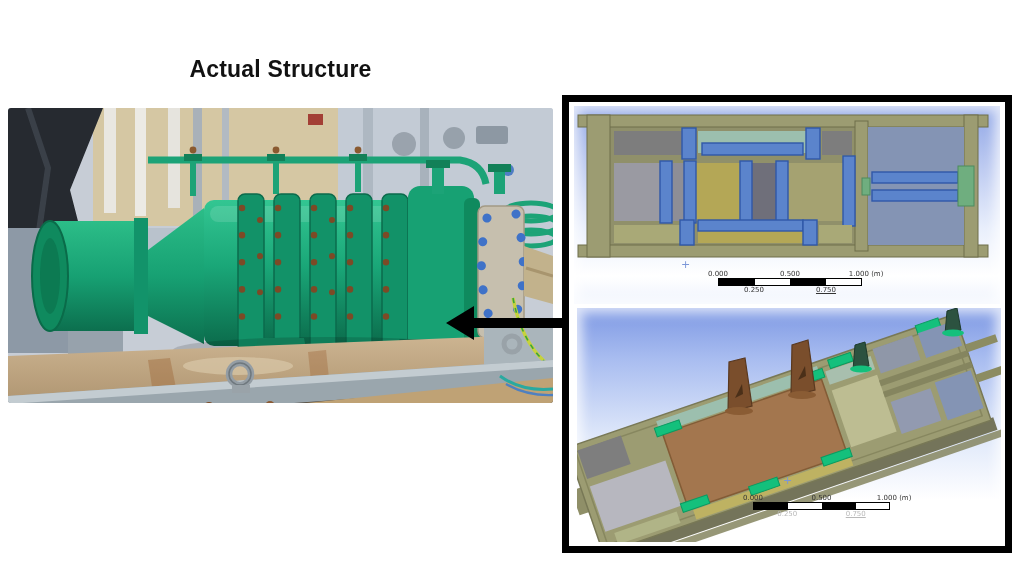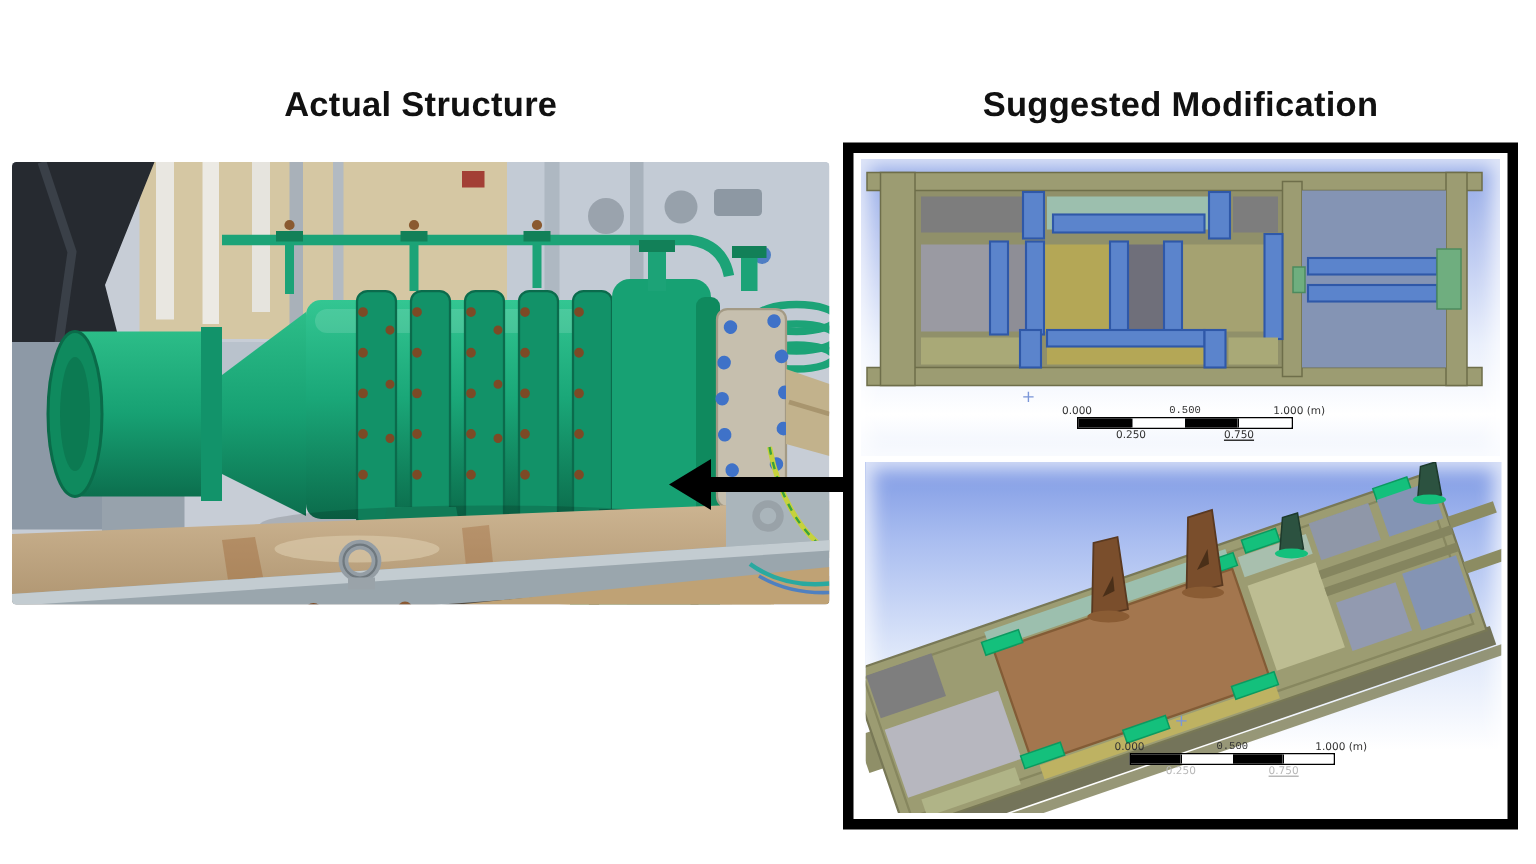--- a/index.html
+++ b/index.html
@@ -27,35 +27,34 @@
     background:linear-gradient(180deg,#7e99e4 0%,#a9bdf0 22%,#dfe8fa 55%,#ffffff 82%,#ffffff 100%);}
   .cad-view svg{position:absolute;left:0;top:0;}
 
   .crosshair{position:absolute;font-size:11px;line-height:10px;color:#7b96d8;font-family:"DejaVu Sans",sans-serif;}
 
   
   .scalebar{position:absolute;text-align:right;}
   .sb-row{position:relative;height:8px;font-size:7px;line-height:8px;color:#333;
     font-family:"DejaVu Sans",sans-serif;}
   .sb-lbl{position:absolute;transform:translateX(-50%);white-space:nowrap;}
-  .sb-l0{left:0;} .sb-l1{left:50%;font-family:Liberation Mono, monospace;} .sb-l2{left:100%;transform:translateX(-38%);}
+  .sb-l0{left:0;} .sb-l1{left:50%;} .sb-l2{left:100%;transform:translateX(-38%);}
   .sb-b0{left:25%;} .sb-b1{left:75%;text-decoration:underline;}
   .sb-bar{display:flex;height:6px;border:1px solid #000;background:#fff;}
   .sb-seg{flex:1;} .sb-seg.b{background:#000;} .sb-seg.w{background:#fff;border-left:1px solid #000;}
   .sb-faint .sb-lbl{color:#b9b9b9;}
 
   .annotation-arrow{position:absolute;left:440px;top:300px;width:130px;height:46px;}
 </style>
 </head>
 <body>
 
 <div class="slide">
 
   <div class="panel-title" id="title-left">Actual Structure</div>
-  <div class="panel-title" id="title-right">Suggested Modification</div>
 
   <div class="photo-frame">
     <svg width="545" height="295" viewBox="0 0 545 295">
       <defs>
         <linearGradient id="gCyl" x1="0" y1="0" x2="0" y2="1">
           <stop offset="0" stop-color="#2cbd88"></stop>
             <stop offset=".5" stop-color="#17a173"></stop>
             <stop offset="1" stop-color="#0c6f4e"></stop>
         </linearGradient>
         <linearGradient id="gBarrel" x1="0" y1="0" x2="0" y2="1">

